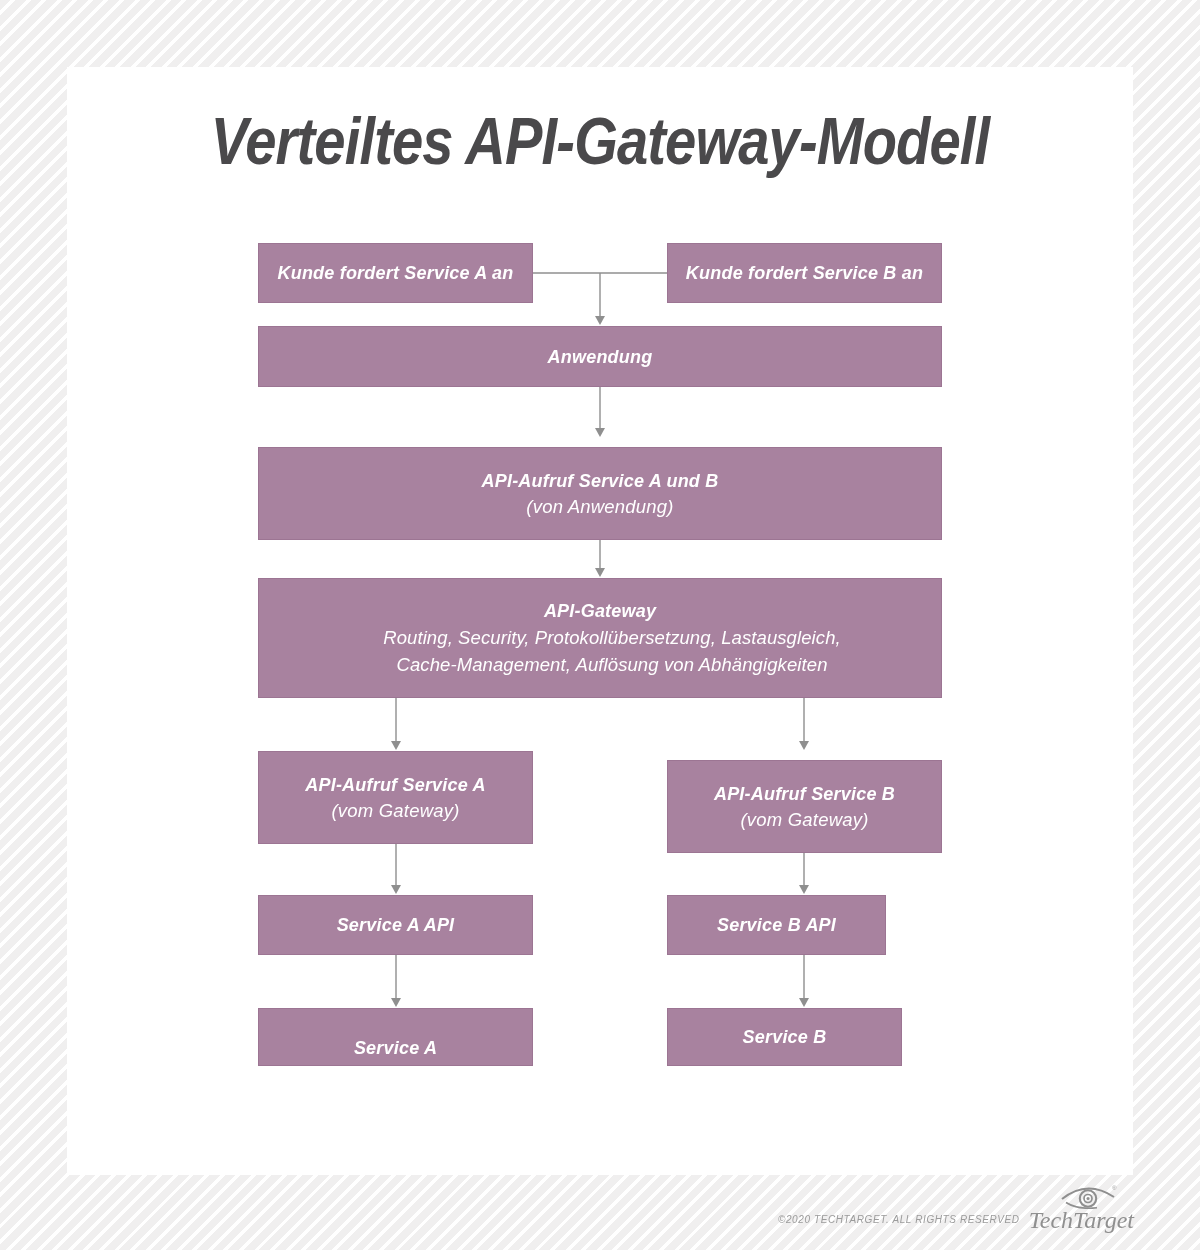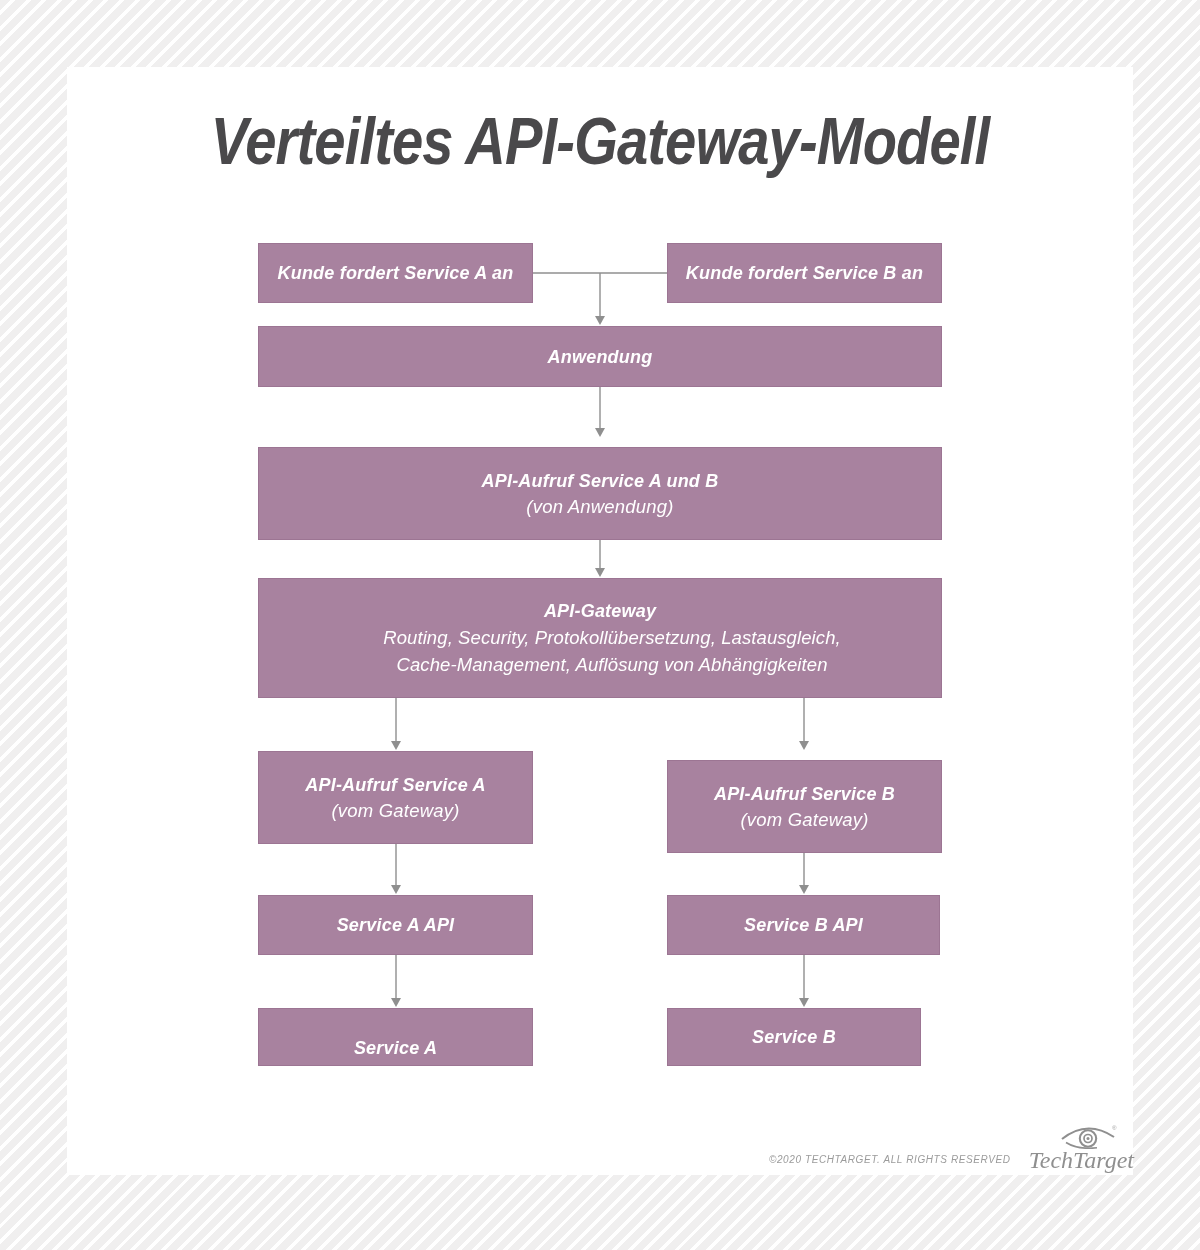--- a/index.html
+++ b/index.html
@@ -66,24 +66,24 @@
     justify-content:center;
     text-align:center;
     line-height:26px;
     padding:4px 10px;
   }
   .box .label{font-weight:bold;font-size:18px;letter-spacing:0.2px;}
   .box .sublabel{font-weight:normal;font-size:18.5px;letter-spacing:0.2px;}
   .box .detail{font-weight:normal;font-size:18.5px;letter-spacing:0.1px;line-height:27px;margin-left:24px;}
   .footer{
     position:absolute;
-    right:66px;top:1124px;
+    right:66px;top:1184px;
     display:flex;
     align-items:flex-end;
-    gap:18px;
+    gap:9px;
   }
   .copyright{
     font-size:10px;
     letter-spacing:0.6px;
     color:var(--footer-text);
     text-transform:uppercase;
     padding-bottom:7px;
     white-space:nowrap;
   }
   .logo{
@@ -182,28 +182,28 @@
     <div class="sublabel">(vom Gateway)</div>
   </div>
   <div class="box" style="left:667px;top:751px;width:275px;height:93px;margin-top:9px;">
     <div class="label">API-Aufruf Service B</div>
     <div class="sublabel">(vom Gateway)</div>
   </div>
 
   <div class="box" style="left:258px;top:895px;width:275px;height:60px;">
     <div class="label">Service A API</div>
   </div>
-  <div class="box" style="left:667px;top:895px;width:273px;height:60px;">
+  <div class="box" style="left:667px;top:895px;width:219px;height:60px;">
     <div class="label">Service B API</div>
   </div>
 
   <div class="box" style="left:258px;top:1008px;width:275px;height:58px;justify-content:flex-end;">
     <div class="label">Service A</div>
   </div>
-  <div class="box" style="left:667px;top:1008px;width:254px;height:58px;">
+  <div class="box" style="left:667px;top:1008px;width:235px;height:58px;">
     <div class="label">Service B</div>
   </div>
 
   <div class="footer">
     <span class="copyright">©2020 TECHTARGET. ALL RIGHTS RESERVED</span>
     <div class="logo">
       <svg class="eye" width="56" height="25" viewBox="0 0 56 25" xmlns="http://www.w3.org/2000/svg" aria-hidden="true">
         <path d="M1 15 Q26 -5 53 13" stroke="#8f8f8f" stroke-width="2.1" fill="none"></path>
         <circle cx="27" cy="14.5" r="8.2" stroke="#8f8f8f" stroke-width="2.1" fill="none"></circle>
         <circle cx="27" cy="14.5" r="4" stroke="#8f8f8f" stroke-width="1.7" fill="none"></circle>

